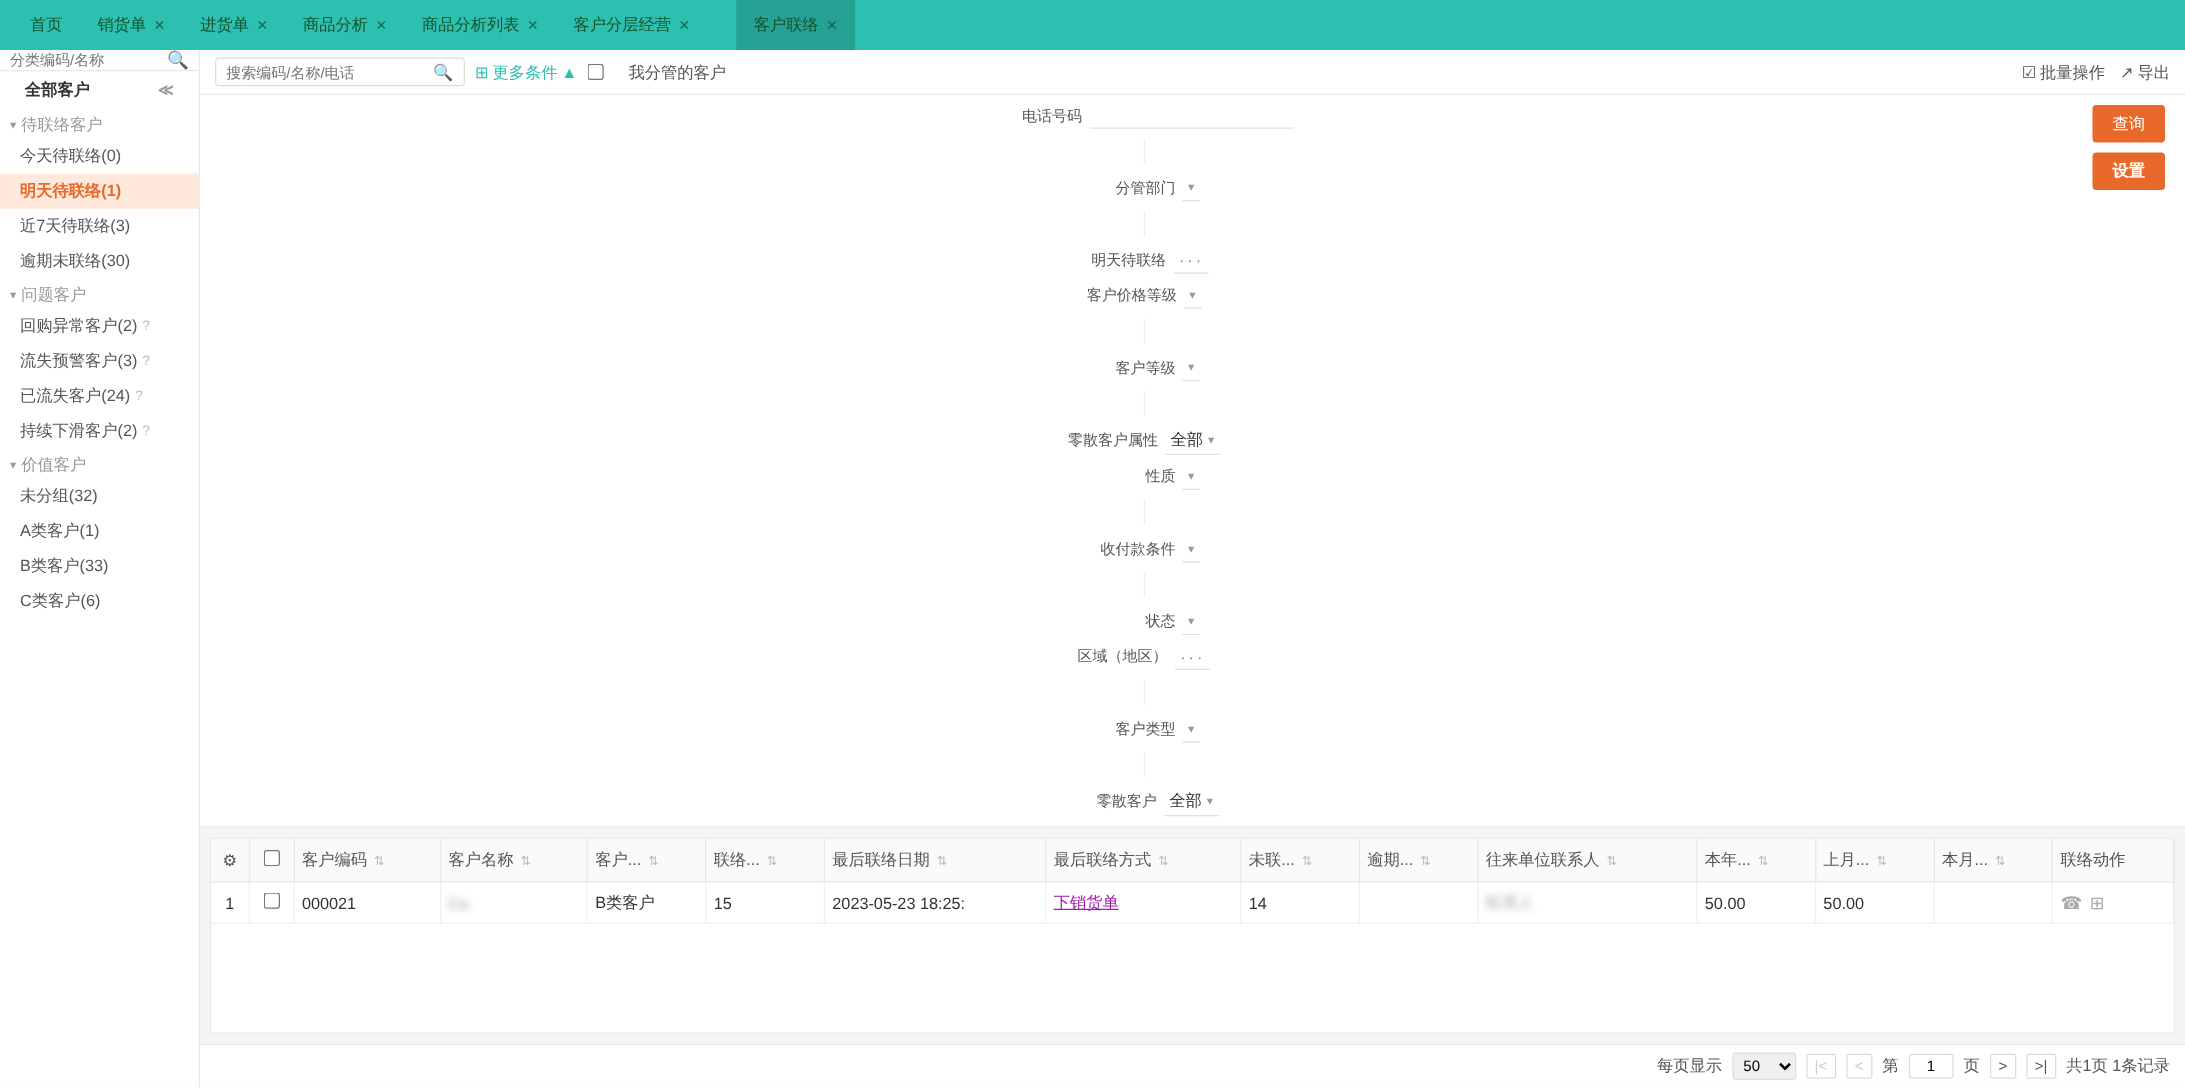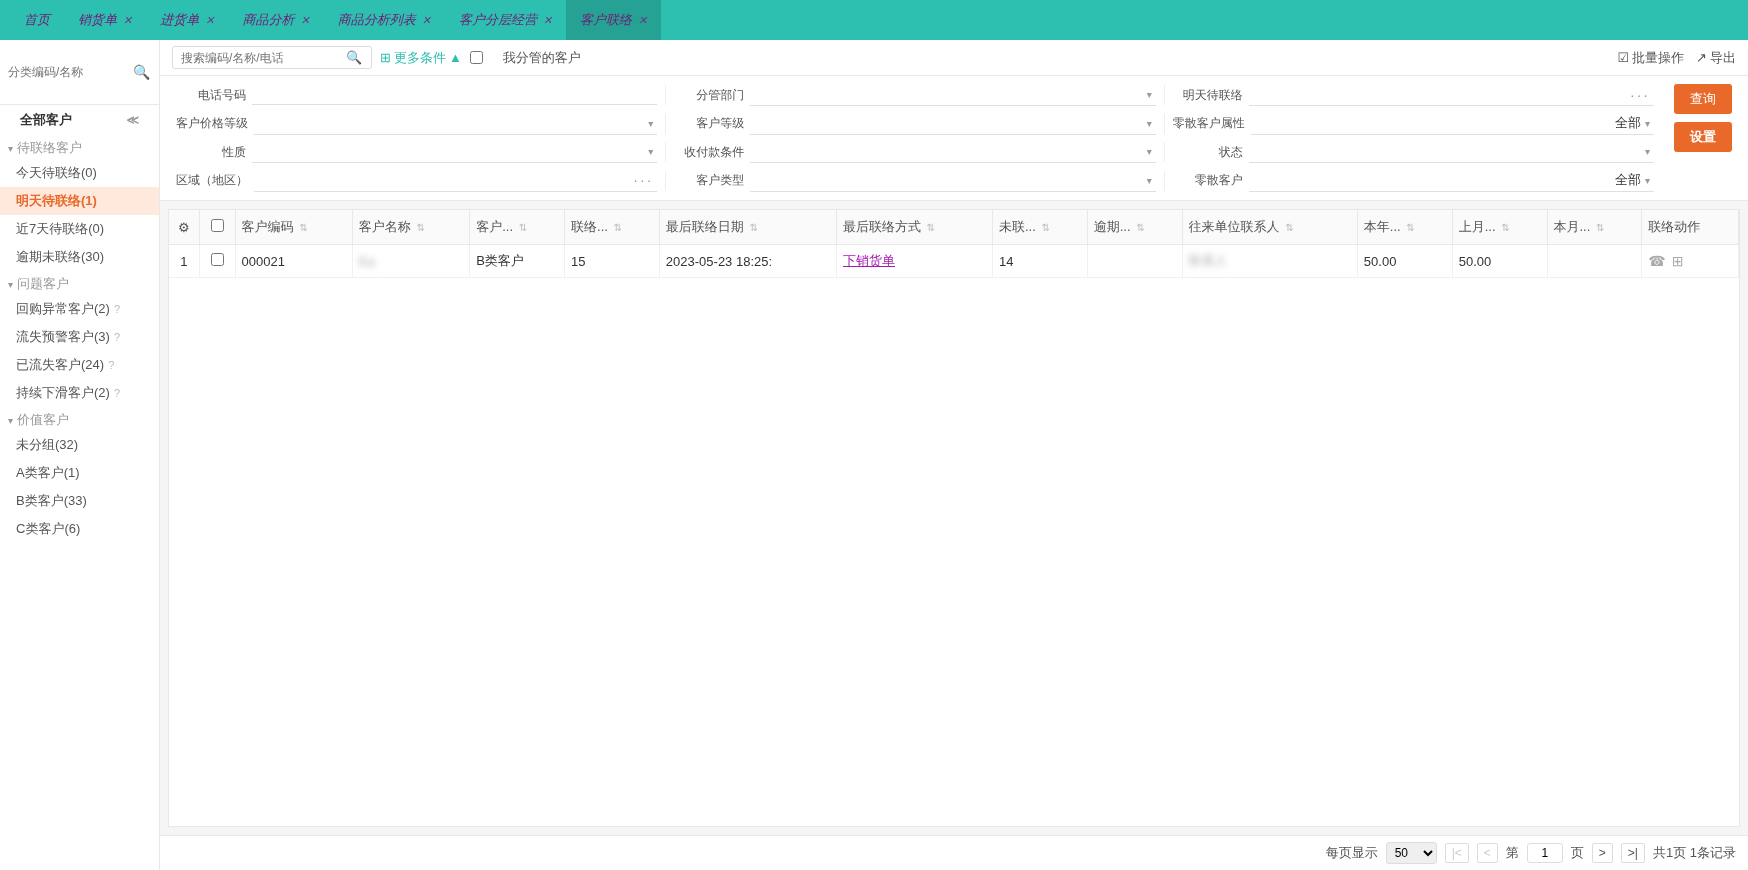--- a/index.html
+++ b/index.html
@@ -8,51 +8,50 @@
     
     .top-nav {
       background: #2dbfb0;
       height: 40px;
       display: flex;
       align-items: center;
       padding: 0 10px;
       gap: 0;
     }
     .nav-item {
-      color: #701a75;
+      color: #14532d;
       padding: 0 14px;
       height: 40px;
       display: flex;
       align-items: center;
       cursor: pointer;
       white-space: nowrap;
       font-size: 13px;
-      font-style: italic;
-    }
-    .nav-item.active { background: rgba(0,0,0,0.15); }
+    }
+    .nav-item.active { background: rgba(0,0,0,0.15); margin-left: 23px; }
     .nav-item .close-x { margin-left: 6px; font-size: 11px; opacity: 0.8; }
 
     
     .main-layout {
       display: flex;
       height: calc(870px - 40px);
     }
 
     
     .sidebar {
       width: 160px;
       background: #fff;
       border-right: 1px solid #e8e8e8;
       overflow-y: auto;
       flex-shrink: 0;
     }
     .sidebar-search {
       display: flex;
       align-items: center;
-      padding: 24px 8px;
+      padding: 0 8px;
       border-bottom: 1px solid #e8e8e8;
       gap: 4px;
     }
     .sidebar-search input {
       border: none;
       outline: none;
       font-size: 12px;
       color: #999;
       flex: 1;
       width: 0;
@@ -179,20 +178,21 @@
     .filter-panel {
       background: #fff;
       border-bottom: 1px solid #e8e8e8;
       padding: 8px 16px;
     }
     .filter-row {
       display: flex;
       align-items: center;
       gap: 8px;
       margin-bottom: 6px;
+      flex-direction: column;
     }
     .filter-row:last-child { margin-bottom: 0; }
     .filter-field {
       display: flex;
       align-items: center;
       flex: 1;
       gap: 6px;
     }
     .filter-label {
       color: #555;
@@ -399,21 +399,21 @@
     <div class="sidebar-group-label">
       <span>待联络客户</span>
     </div>
     <div class="sidebar-item">
       <span>今天待联络(0)</span>
     </div>
     <div class="sidebar-item active">
       <span>明天待联络(1)</span>
     </div>
     <div class="sidebar-item">
-      <span>近7天待联络(0)</span>
+      <span>近7天待联络(3)</span>
     </div>
     <div class="sidebar-item">
       <span>逾期未联络(30)</span>
     </div>
 
     <div class="sidebar-group-label">
       <span>问题客户</span>
     </div>
     <div class="sidebar-item">
       <span>回购异常客户(2)</span>

